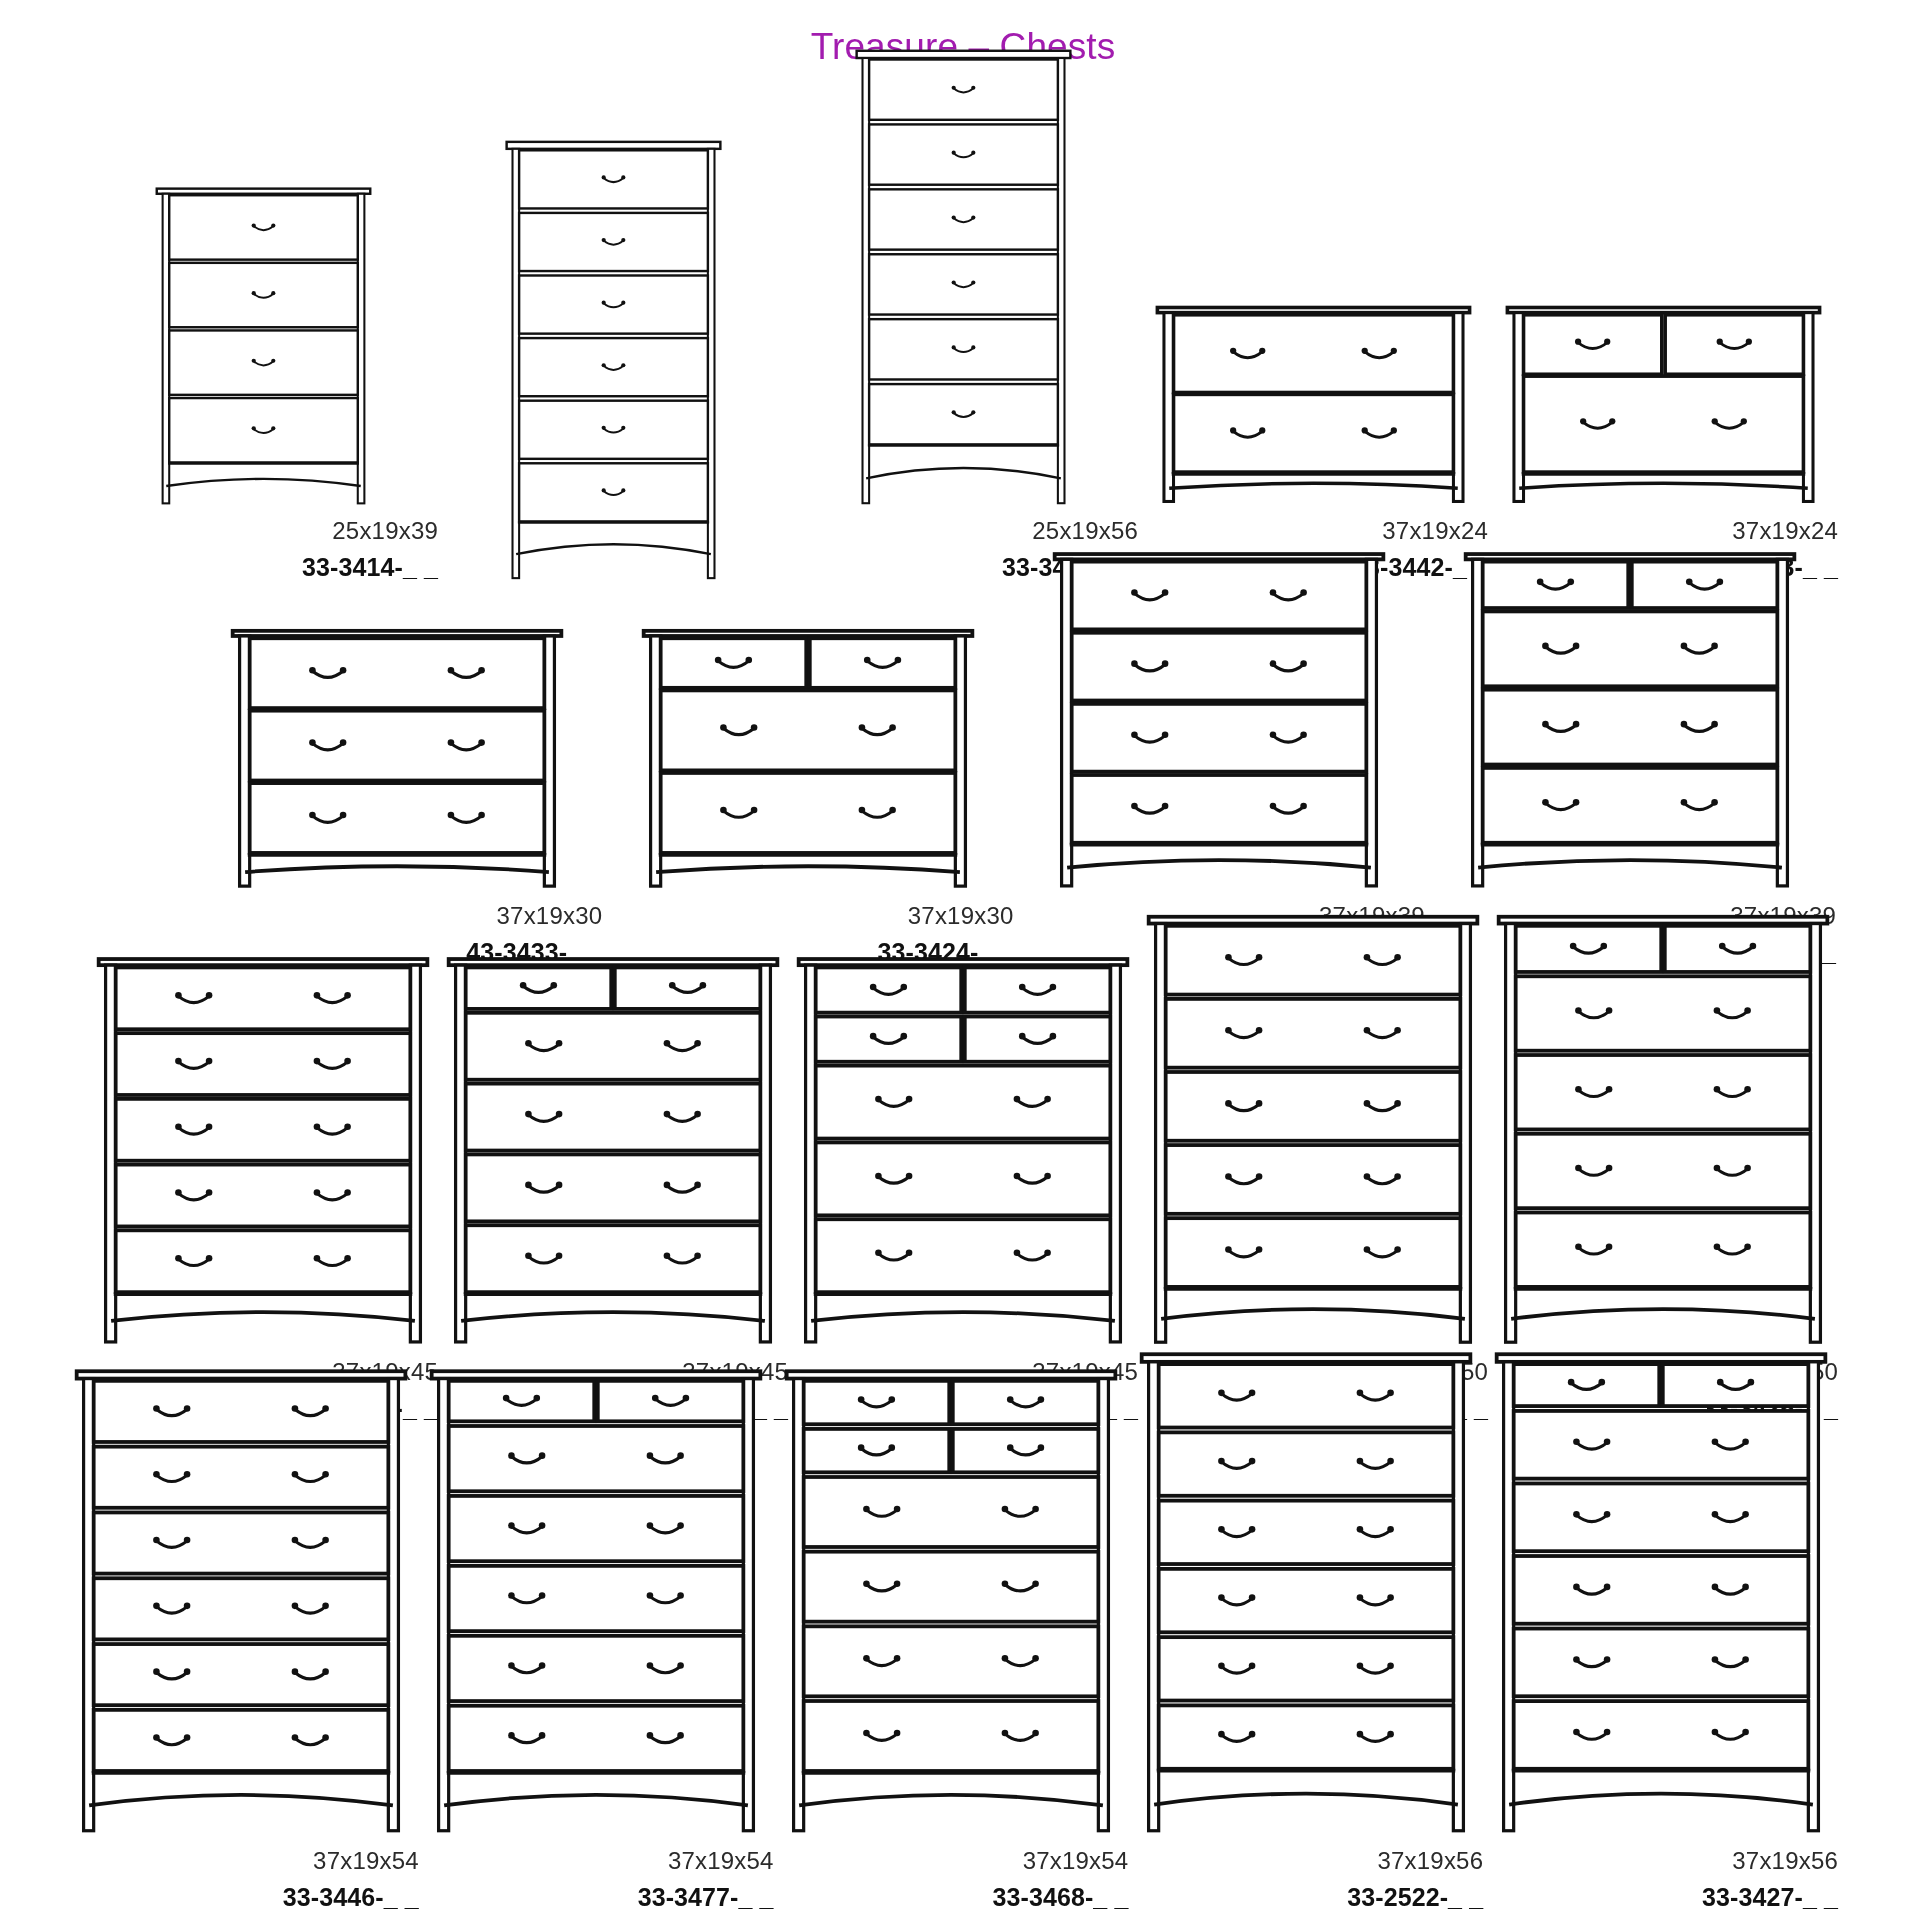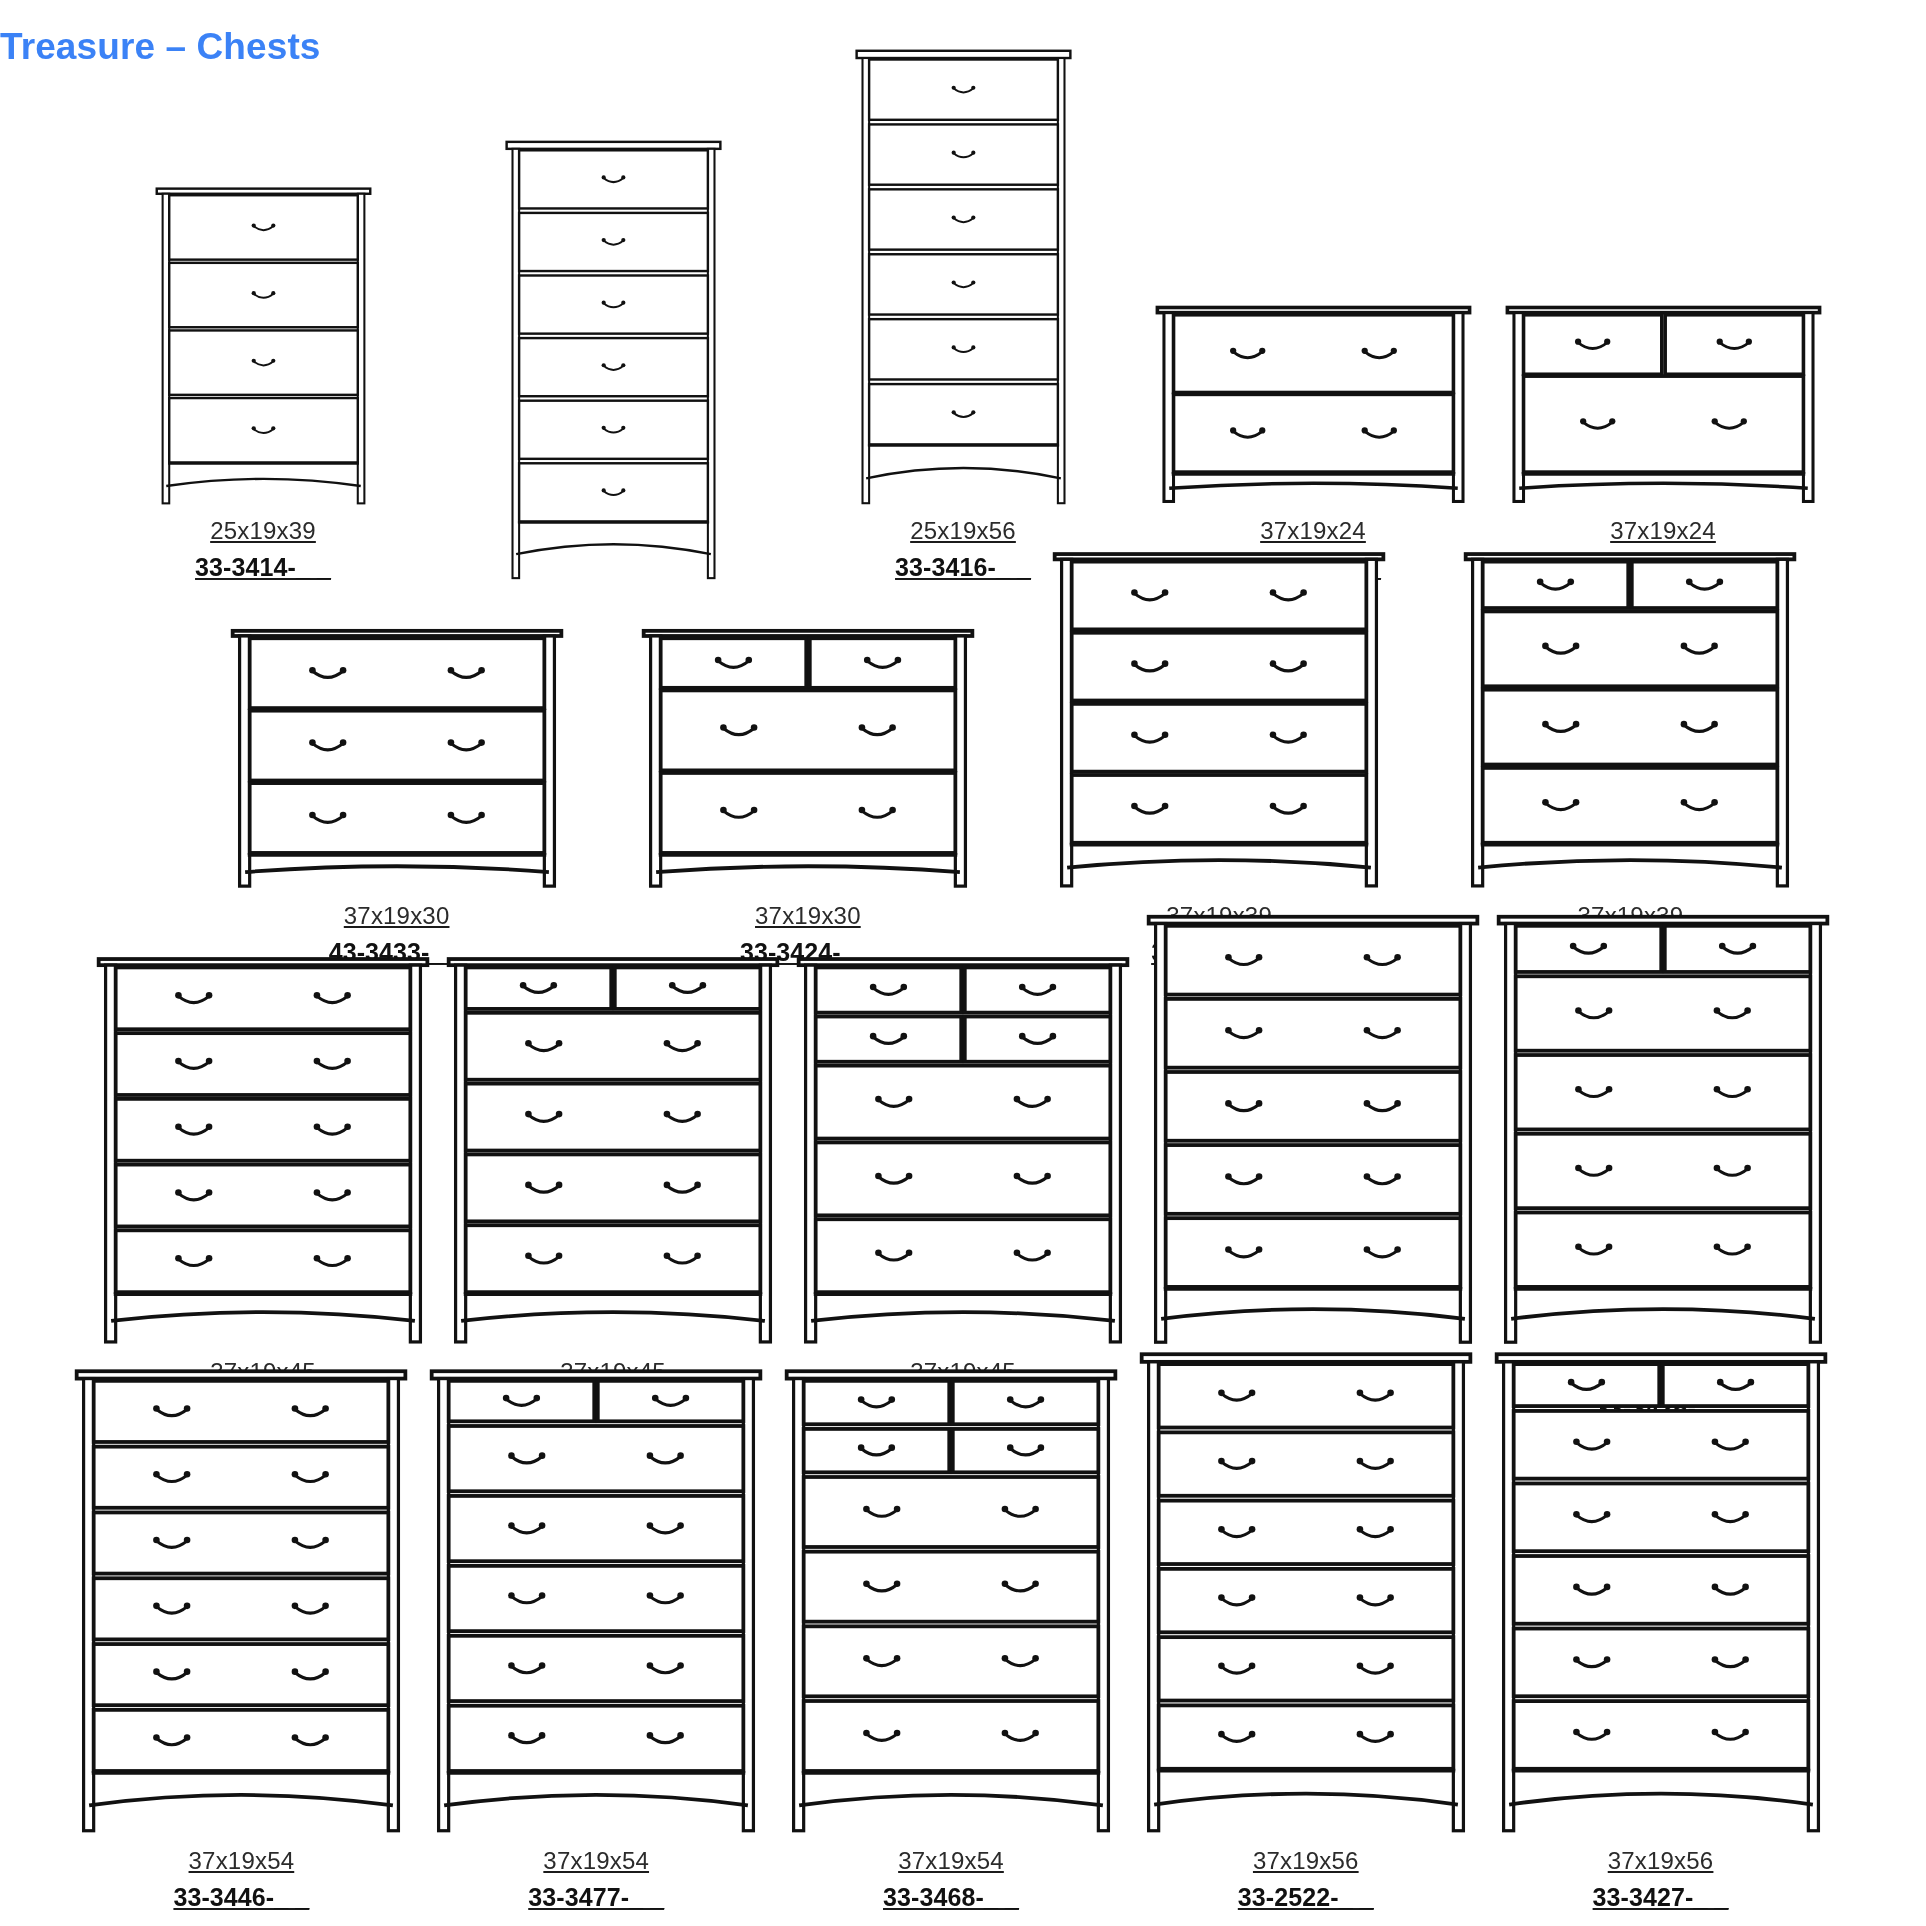--- a/index.html
+++ b/index.html
@@ -5,32 +5,32 @@
   html,body{margin:0;padding:0;}
   body{
     width:1926px;height:1926px;background:#ffffff;
     font-family:"Liberation Sans", sans-serif;
     color:#1b1b1b;-webkit-font-smoothing:antialiased;
   }
   .page{position:relative;width:1926px;height:1926px;overflow:hidden;}
 
   .page-title{
     position:absolute;top:26.4px;left:0;width:1926px;
-    font-size:37px;font-weight:bold;letter-spacing:0.1px;
-    color:#3b82f6;
+    text-align:center;font-size:37px;font-weight:normal;letter-spacing:0.1px;
+    color:#a21caf;
   }
 
   .grid-row{position:absolute;left:0;width:1926px;display:flex;}
   .cell{
     display:flex;flex-direction:column;align-items:center;justify-content:flex-end;
     flex:1 1 0;position:relative;
   }
   .art-wrap{display:flex;align-items:flex-end;justify-content:center;width:100%;}
 
-  .caption{width:100%;text-align:center;margin-top:10.3px;text-decoration:underline;}
+  .caption{width:100%;text-align:right;margin-top:10.3px;}
   .dims{font-size:24px;color:#2b2b2b;line-height:1.18;letter-spacing:0.2px;}
   .model{font-size:25px;font-weight:bold;color:#111111;line-height:1.2;letter-spacing:0.1px;margin-top:6px;}
 
   
   .chest{position:relative;}
   .chest svg{display:block;overflow:visible;}
 </style>
 </head>
 <body>
 

